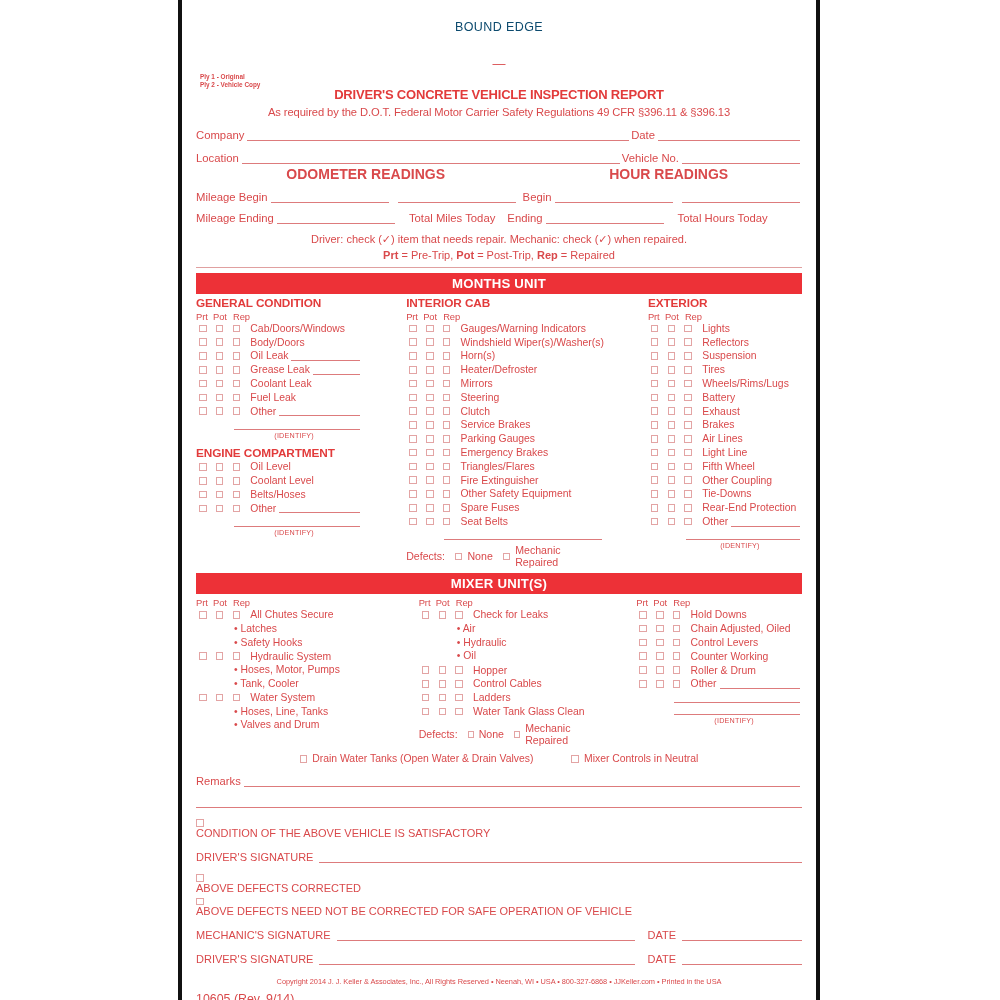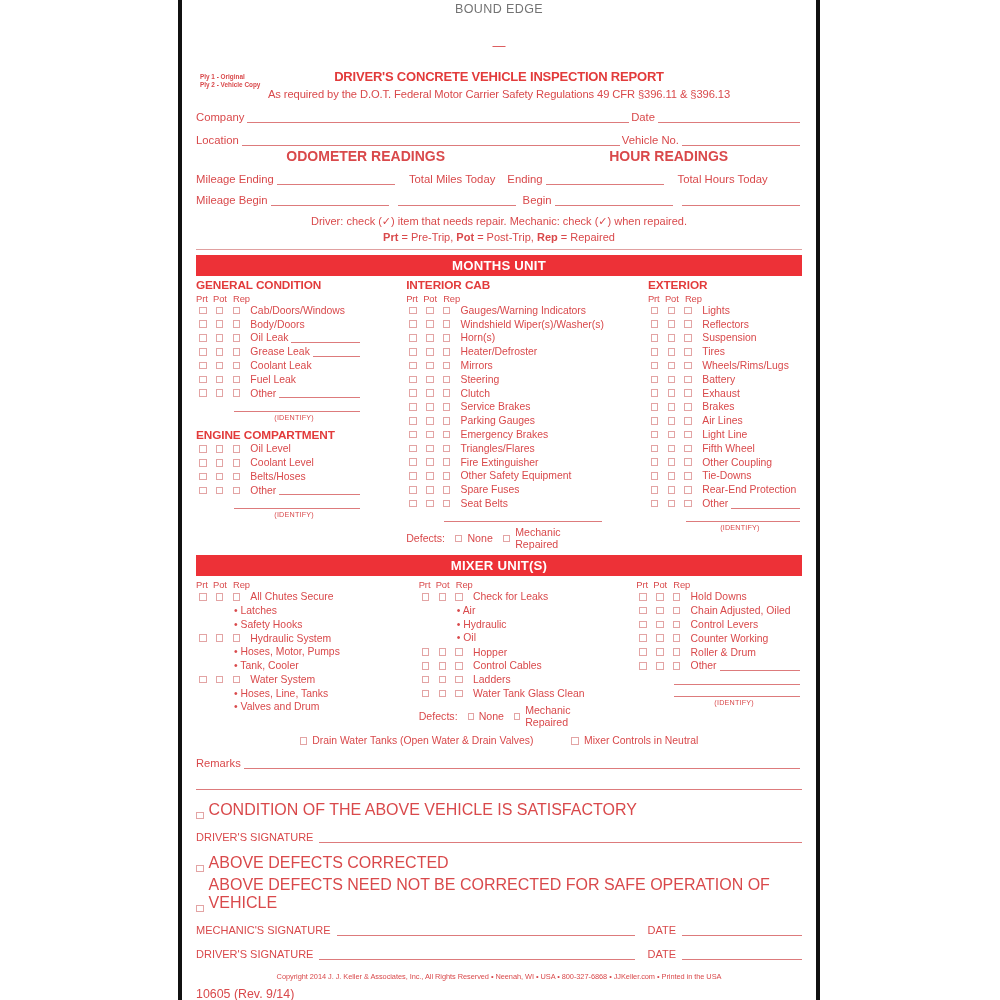--- a/index.html
+++ b/index.html
@@ -14,21 +14,21 @@
     background:#fff;box-sizing:border-box;
   }
   .sheet{
     position:absolute;left:186px;top:0;width:626px;height:1000px;
     box-sizing:border-box;padding:0 10px;
     color:#d9494b;
   }
 
   .bound-edge{
     text-align:center;font-size:12.5px;letter-spacing:.4px;
-    color:#737373;padding-top:2px;
+    color:#0c4a6e;padding-top:20px;
   }
   .bound-dash{
     text-align:center;color:#d9494b;font-size:13px;margin-top:22px;
     letter-spacing:0;
   }
   .ply{
     position:absolute;left:14px;top:73px;font-size:6.4px;line-height:8.2px;
     color:#d9494b;font-weight:bold;
   }
   .title{
@@ -108,21 +108,21 @@
   .defects .dcb{width:7.6px;height:7.6px;border:1px solid #e3a4a4;box-sizing:border-box;margin:0 5px 0 10px;}
 
   
   .winter-opts{display:flex;justify-content:center;align-items:center;font-size:10.4px;margin-top:7px;}
   .winter-opts .wcb{width:7.6px;height:7.6px;border:1px solid #e3a4a4;box-sizing:border-box;margin-right:5px;}
   .winter-opts .gap{width:38px;}
 
   .remark-row{display:flex;align-items:flex-end;font-size:11.2px;margin-top:11px;}
   .remark-line2{border-bottom:1px solid #dd7b7c;height:20px;}
 
-  .chk-line{display:flex;align-items:flex-end;font-size:16px;margin-top:11px;}
+  .chk-line{display:flex;align-items:flex-start;font-size:11px;margin-top:11px;flex-direction:column;}
   .chk-line .ccb{width:7.6px;height:7.6px;border:1px solid #e3a4a4;box-sizing:border-box;margin-right:5px;flex:0 0 auto;}
   .chk-line.tight{margin-top:4px;}
 
   .sig-row{display:flex;align-items:flex-end;font-size:11px;margin-top:12px;}
   .sig-row .sline{border-bottom:1px solid #dd7b7c;flex:1;height:11px;margin:0 0 0 6px;}
   .sig-row .dlab{margin-left:12px;white-space:nowrap;}
   .sig-row .dline{border-bottom:1px solid #dd7b7c;flex:0 0 120px;height:11px;margin-left:6px;}
 
   .copyright{text-align:center;font-size:7.4px;margin-top:12px;letter-spacing:-0.05px;}
   .partno{font-size:12.4px;font-weight:normal;margin-top:6px;padding-right:4px;}
@@ -155,46 +155,46 @@
   <div class="frow">
     <span class="flabel">Location</span>
     <span class="fline"></span>
     <span class="flabel">Vehicle No.</span>
     <span class="fline fixed-veh"></span>
   </div>
 
   <div class="readings-row">
     <div class="odo">ODOMETER READINGS</div>
     <div class="hr">HOUR READINGS</div>
+  </div>
+
+  <div class="mile-row">
+    <span class="lab">Mileage Begin</span>
+    <span class="fline mile"></span>
+    <span class="spacer"></span>
+    <span class="fline tot"></span>
+    <span class="spacer"></span>
+    <span class="lab">Begin</span>
+    <span class="fline mile"></span>
+    <span class="spacer"></span>
+    <span class="fline tot"></span>
   </div>
 
   <div class="mile-row">
     <span class="lab">Mileage Ending</span>
     <span class="fline mile"></span>
     <span class="spacer"></span>
     <span class="lab">Total Miles Today</span>
     <span class="spacer"></span>
     <span class="lab">Ending</span>
     <span class="fline mile"></span>
     <span class="spacer"></span>
     <span class="lab">Total Hours Today</span>
   </div>
 
-  <div class="mile-row">
-    <span class="lab">Mileage Begin</span>
-    <span class="fline mile"></span>
-    <span class="spacer"></span>
-    <span class="fline tot"></span>
-    <span class="spacer"></span>
-    <span class="lab">Begin</span>
-    <span class="fline mile"></span>
-    <span class="spacer"></span>
-    <span class="fline tot"></span>
-  </div>
-
   <div class="note1">Driver: check (✓) item that needs repair. Mechanic: check (✓) when repaired.</div>
   <div class="note2">
     <b>Prt</b><span> = Pre-Trip, </span><b>Pot</b><span> = Post-Trip, </span><b>Rep</b><span> = Repaired</span>
   </div>
   <div class="rule"></div>
 
   <div class="banner">MONTHS UNIT</div>
 
   <div class="cols">
 

